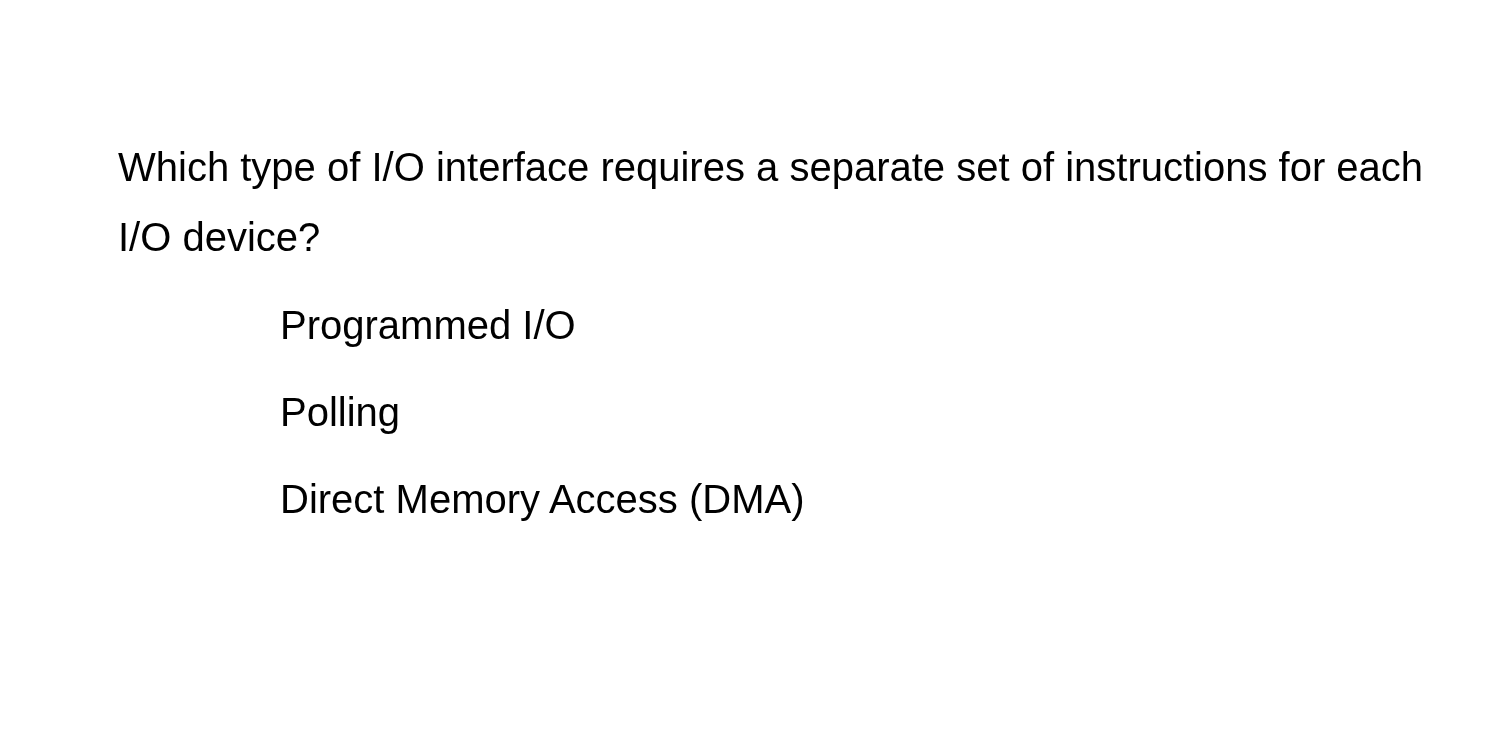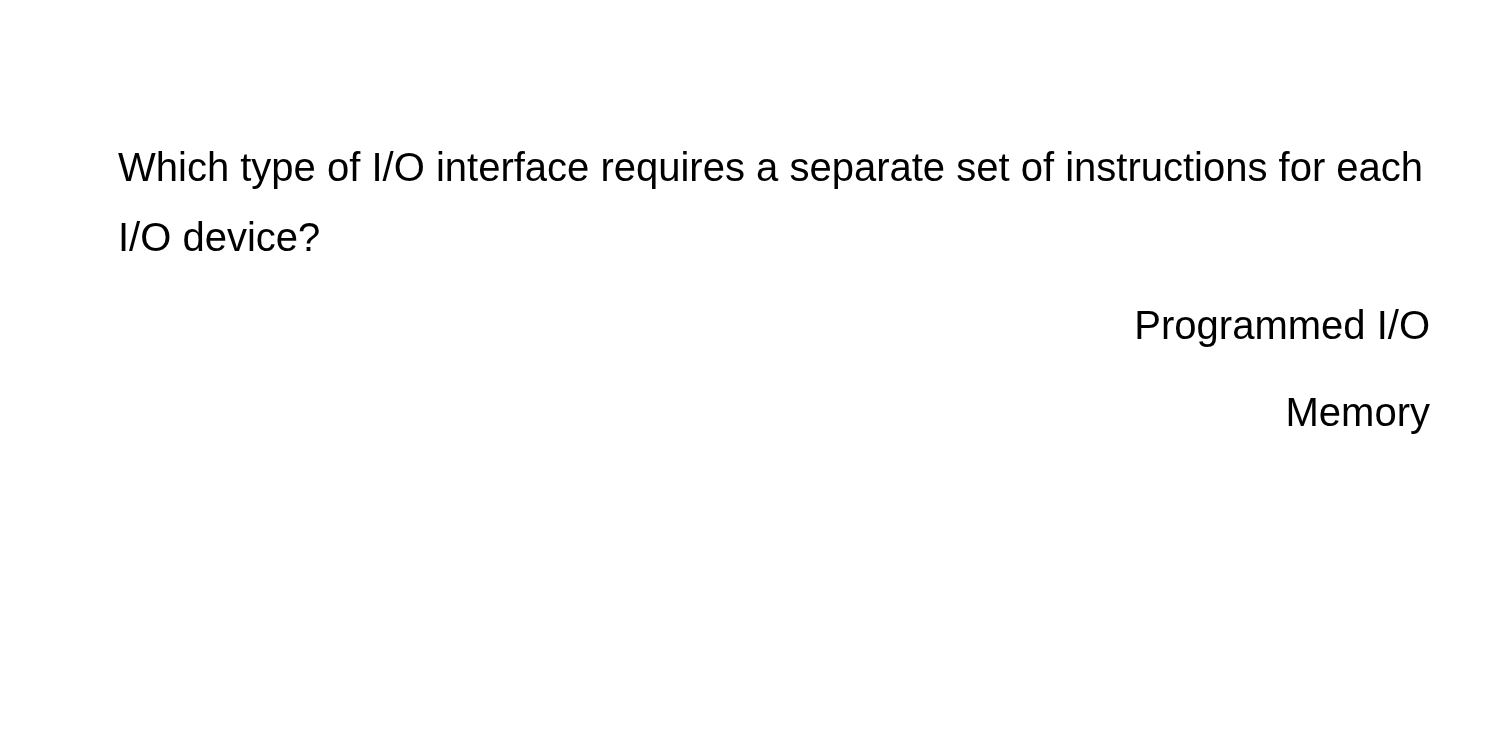--- a/index.html
+++ b/index.html
@@ -16,29 +16,29 @@
       padding: 84px 70px;
     }
     .question-text {
       font-size: 40px;
       line-height: 1.75;
       font-weight: 400;
       margin-bottom: 18px;
     }
     .options-list {
       padding-left: 146px;
-      text-align: right;
     }
     .option-item {
       font-size: 40px;
       line-height: 1.78;
       font-weight: 400;
     }
   </style>
 </head>
 <body>
 
 <div class="question-text">Which type of I/O interface requires a separate set of instructions for each I/O device?</div>
 
 <div class="options-list">
   <div class="option-item">Programmed I/O</div>
-  <div class="option-item">Memory</div>
+  <div class="option-item">Polling</div>
+  <div class="option-item">Direct Memory Access (DMA)</div>
 </div>
 
 </body></html>

